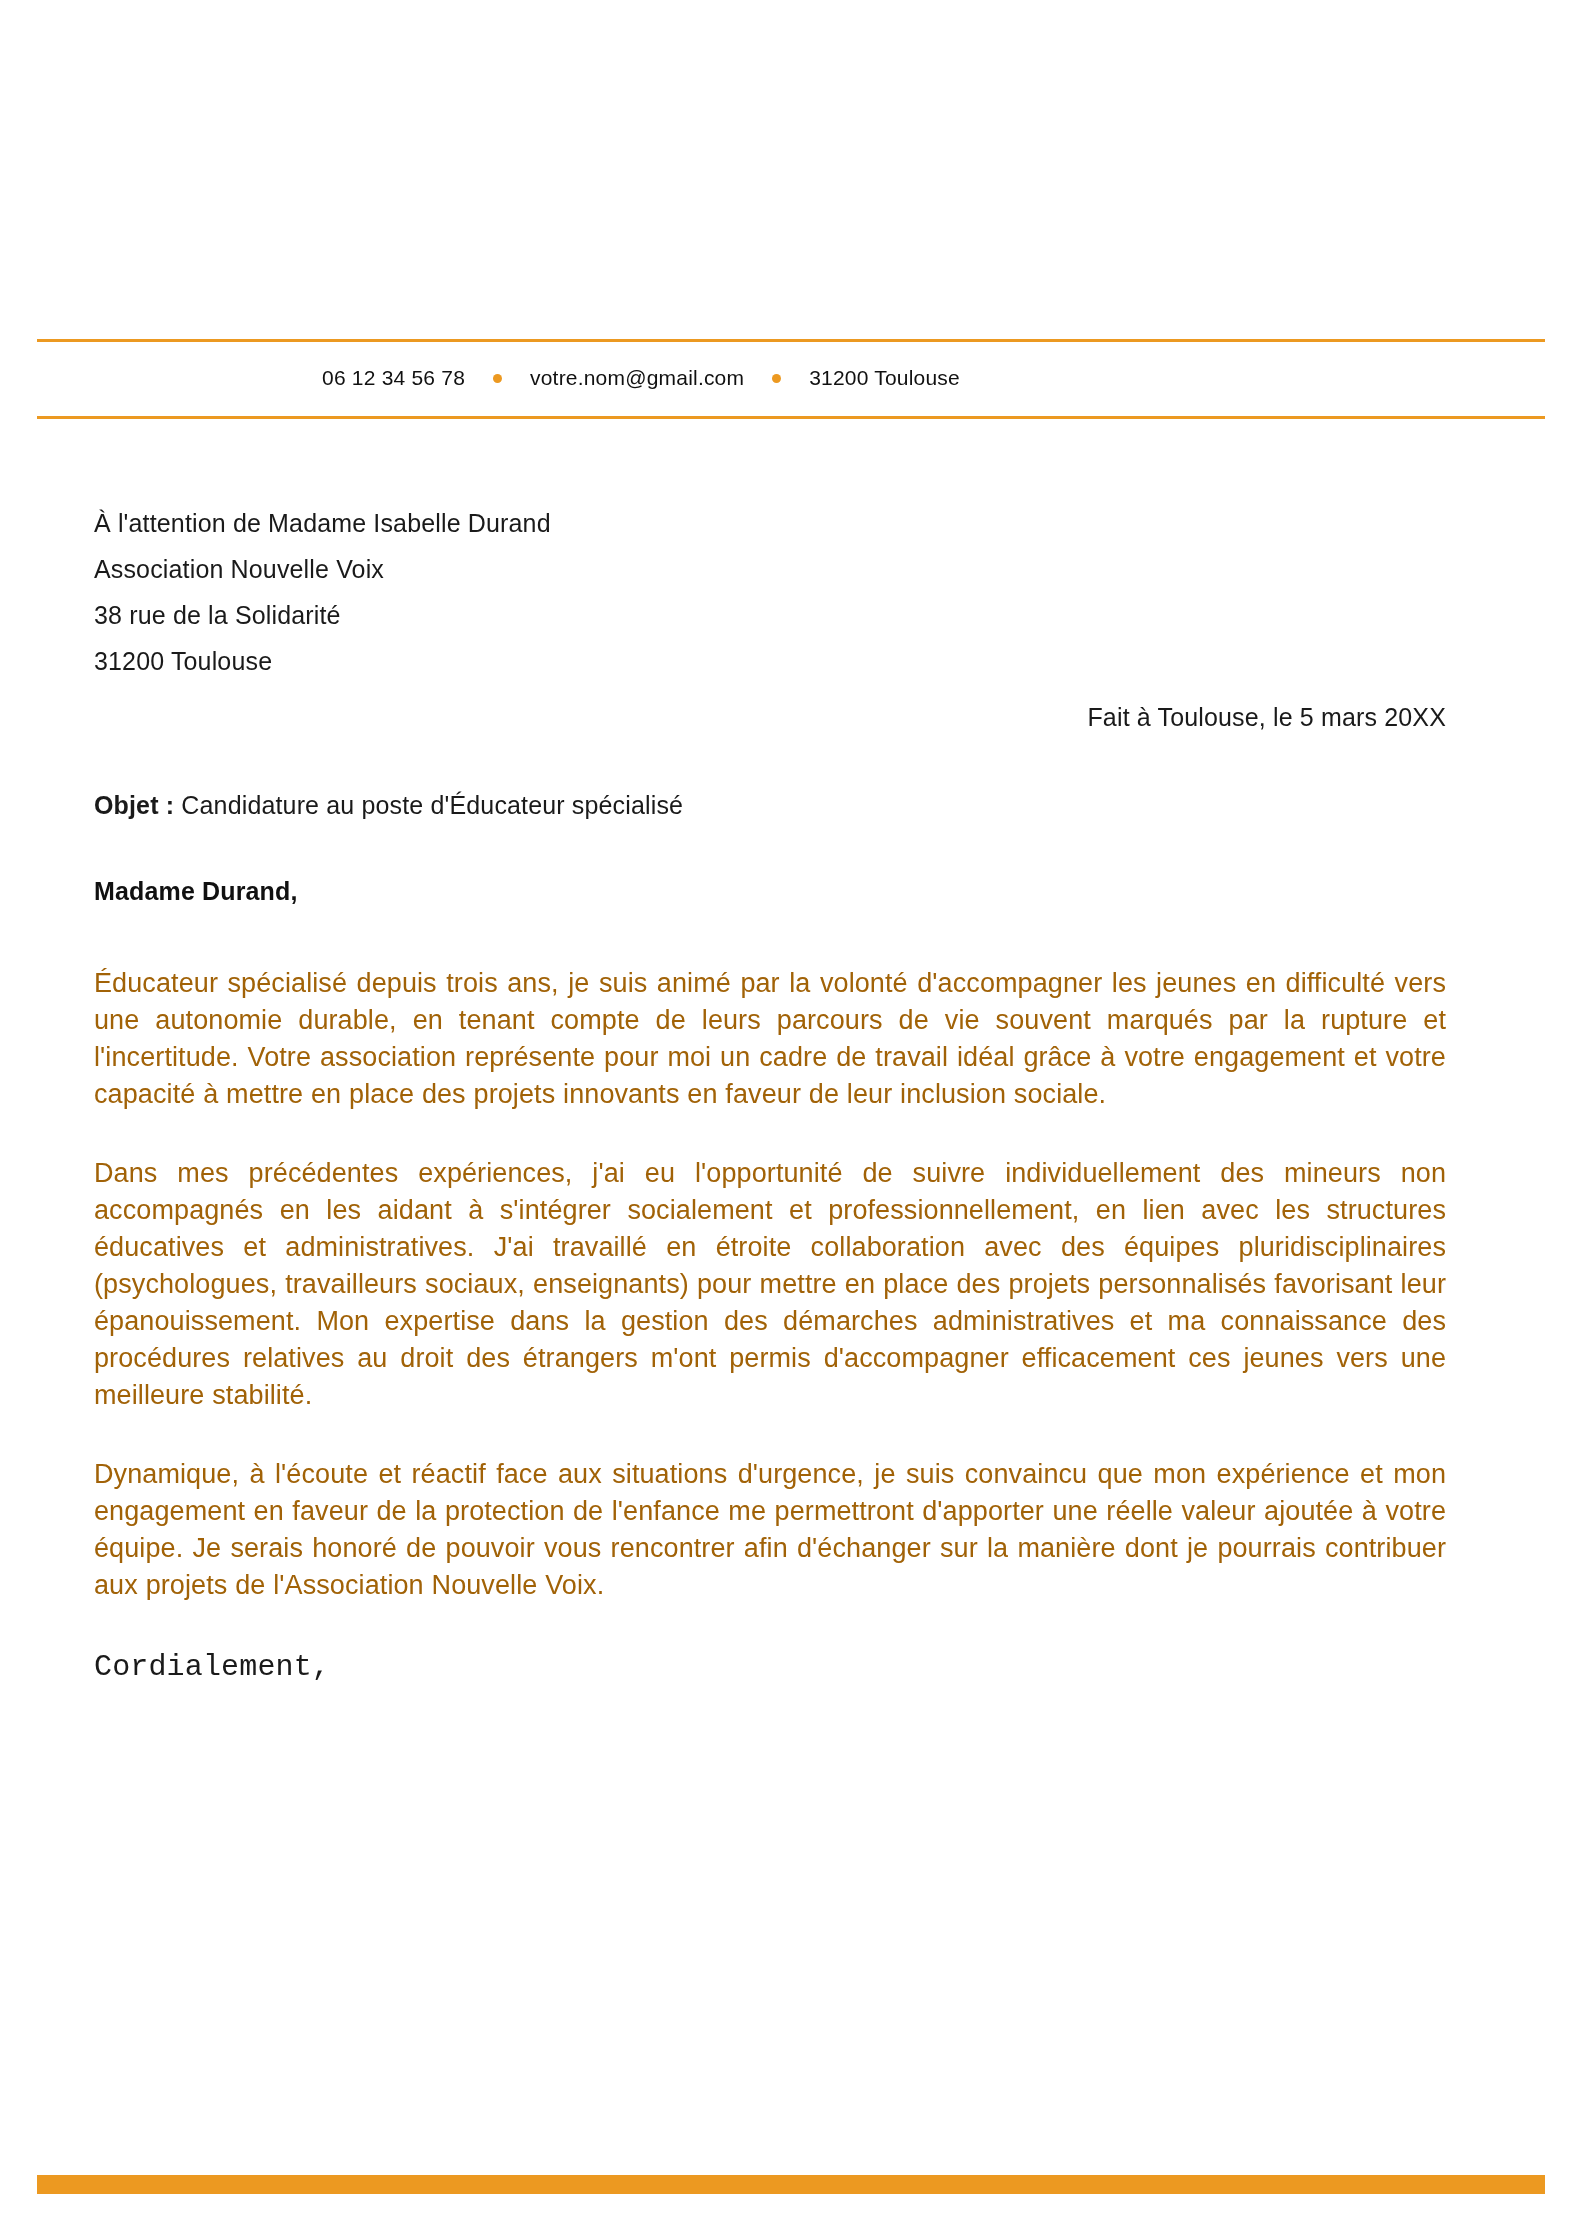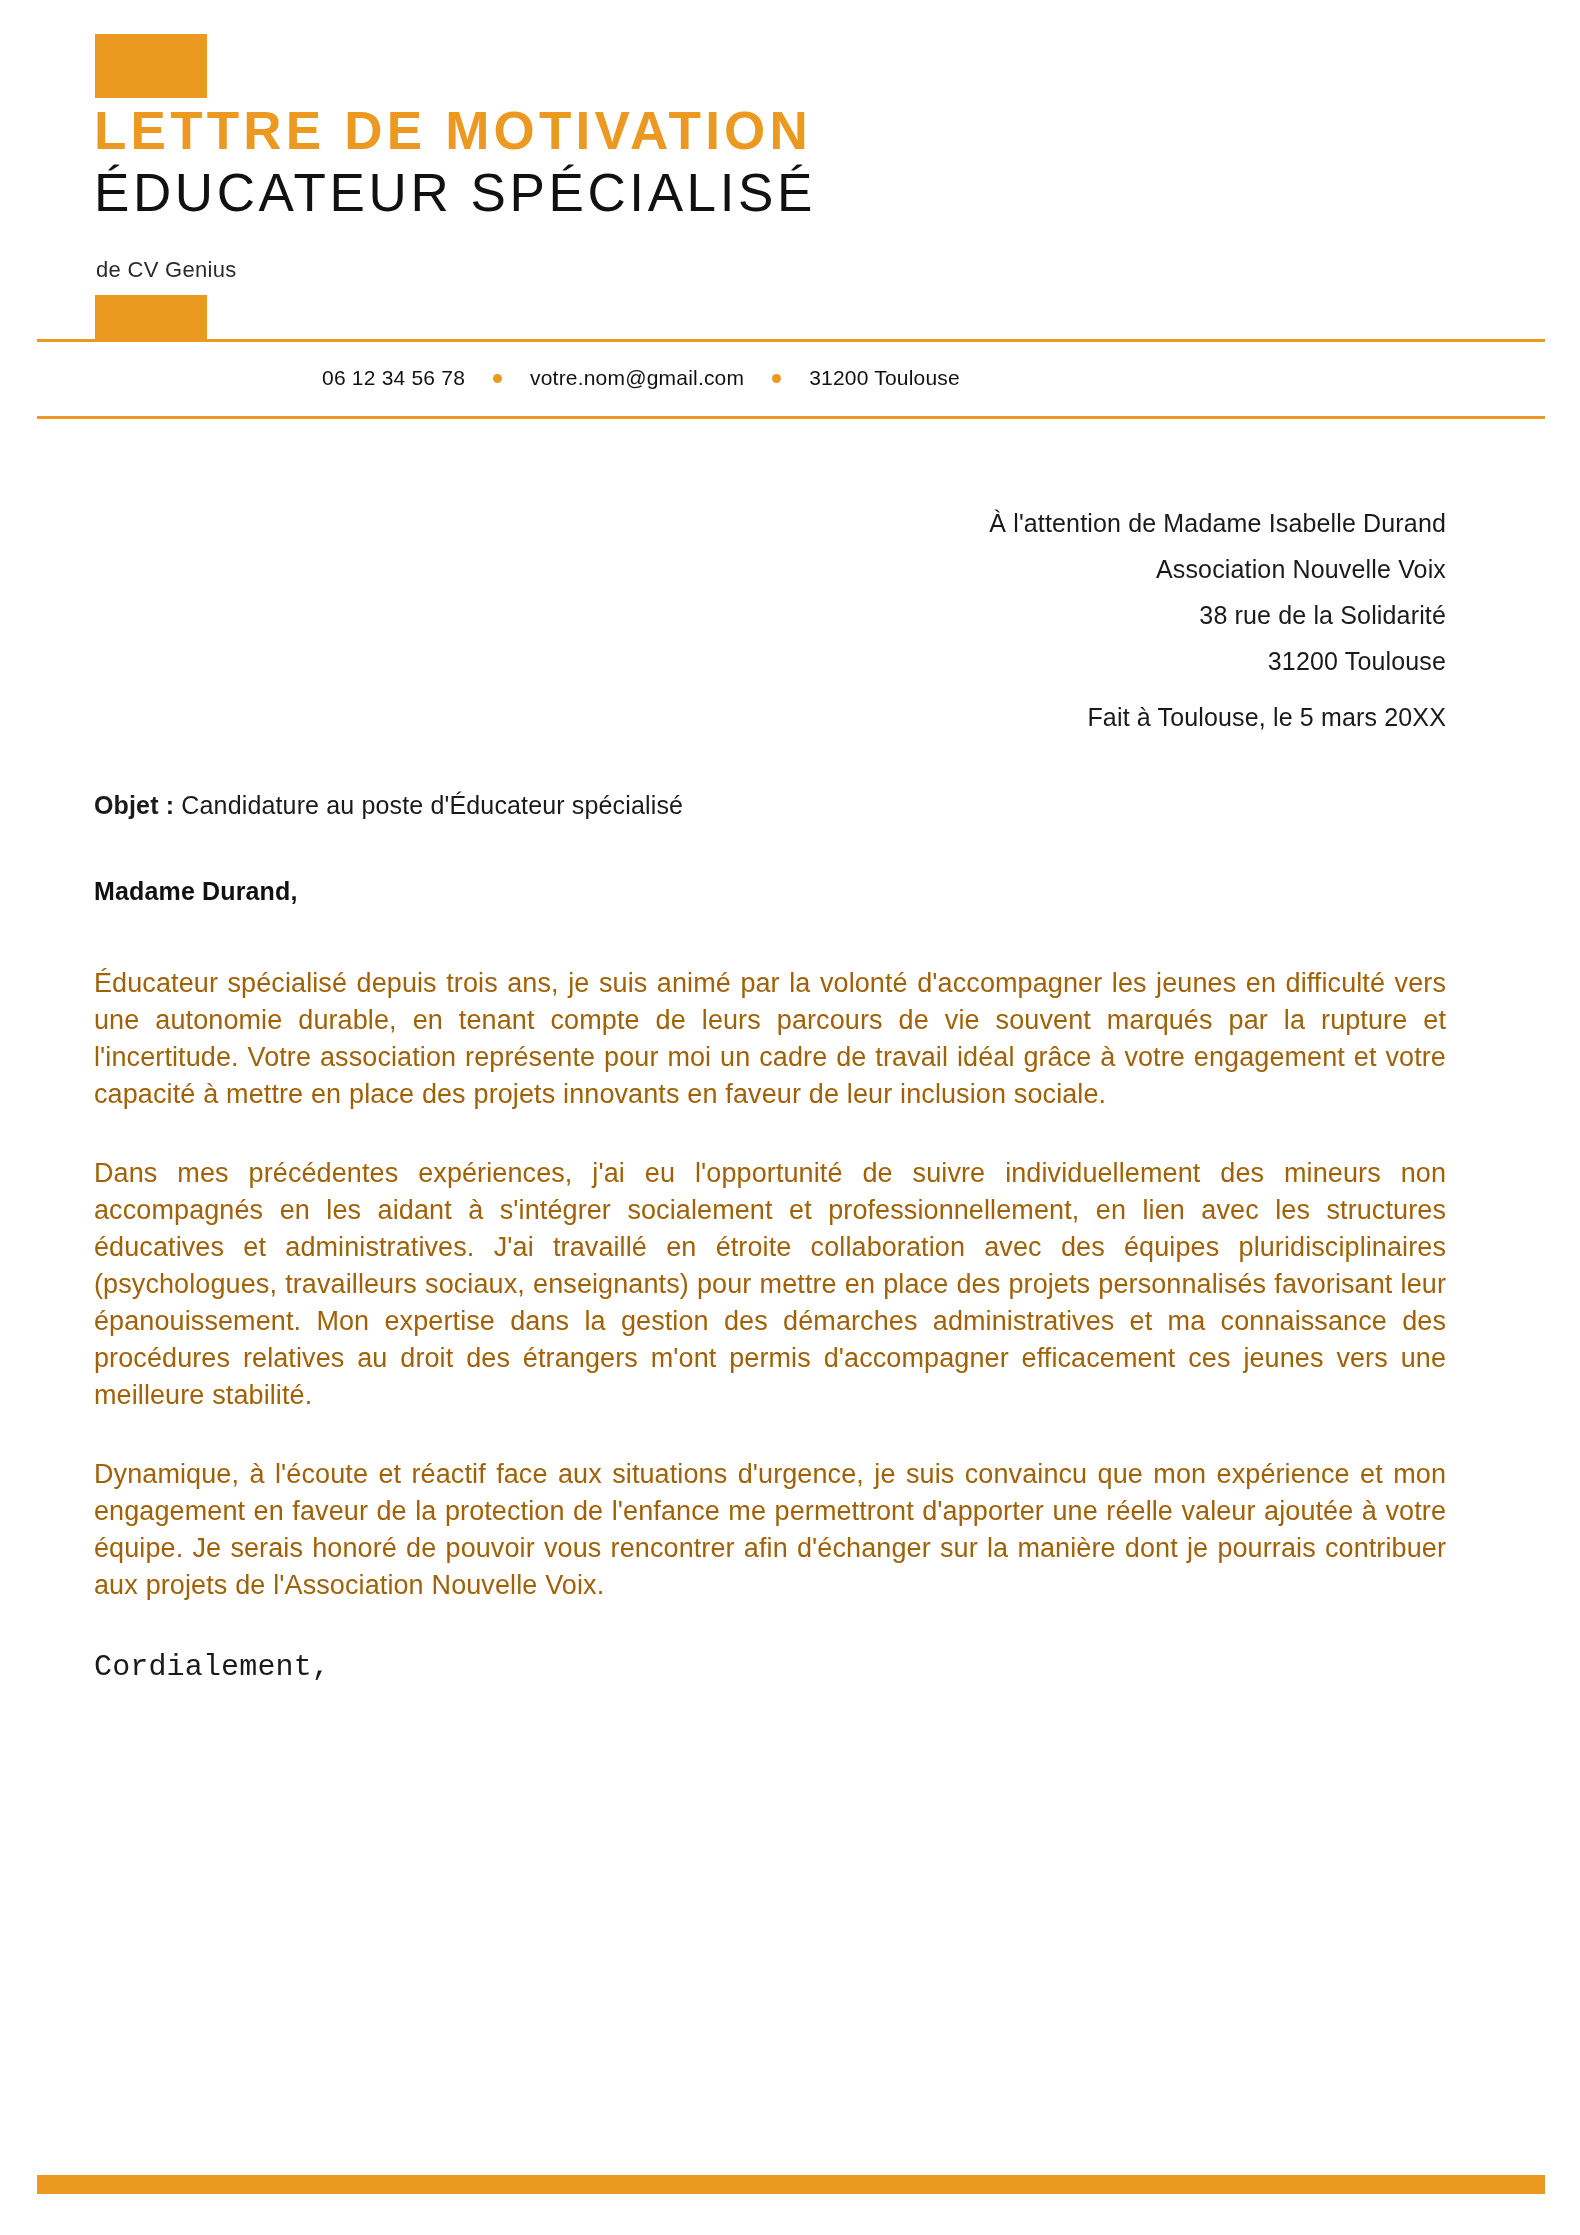--- a/index.html
+++ b/index.html
@@ -136,21 +136,21 @@
     top: 500px;
     width: 1352px;
   }
 
   .address-block {
     font-size: 25px;
     line-height: 46px;
     color: #1a1a1a;
     letter-spacing: 0.15px;
   }
-  .address-line { white-space: nowrap; text-align: right; }
+  .address-line { white-space: nowrap; }
 
   .date-line {
     margin-top: 16px;
     text-align: right;
     font-size: 25px;
     line-height: 34px;
     color: #1a1a1a;
     letter-spacing: 0.15px;
   }
 
@@ -211,27 +211,20 @@
     width: 1508px;
     height: 19px;
     background: #ec9921;
   }
 </style>
 </head>
 <body>
 
 <div class="page">
 
-  <div class="header">
-    <div class="accent-block-top"></div>
-    <div class="title-main">LETTRE DE MOTIVATION</div>
-    <div class="title-sub">ÉDUCATEUR SPÉCIALISÉ</div>
-    <div class="title-byline">de CV Genius</div>
-    <div class="accent-block-bottom"></div>
-  </div>
 
   <div class="rule rule-top"></div>
 
   <div class="contact-bar">
     <div class="contact-inner">
       <span class="contact-item">06 12 34 56 78</span>
       <span class="contact-dot"></span>
       <span class="contact-item">votre.nom@gmail.com</span>
       <span class="contact-dot"></span>
       <span class="contact-item">31200 Toulouse</span>

